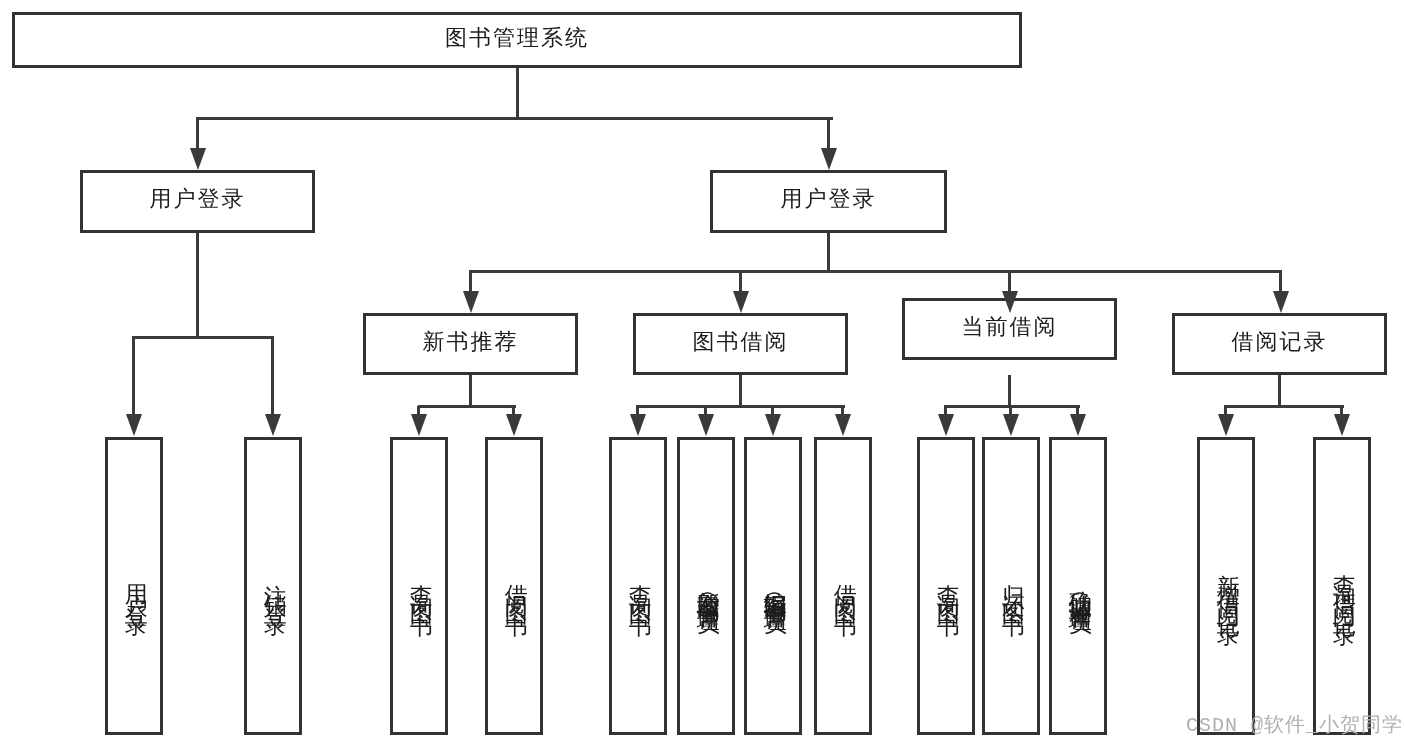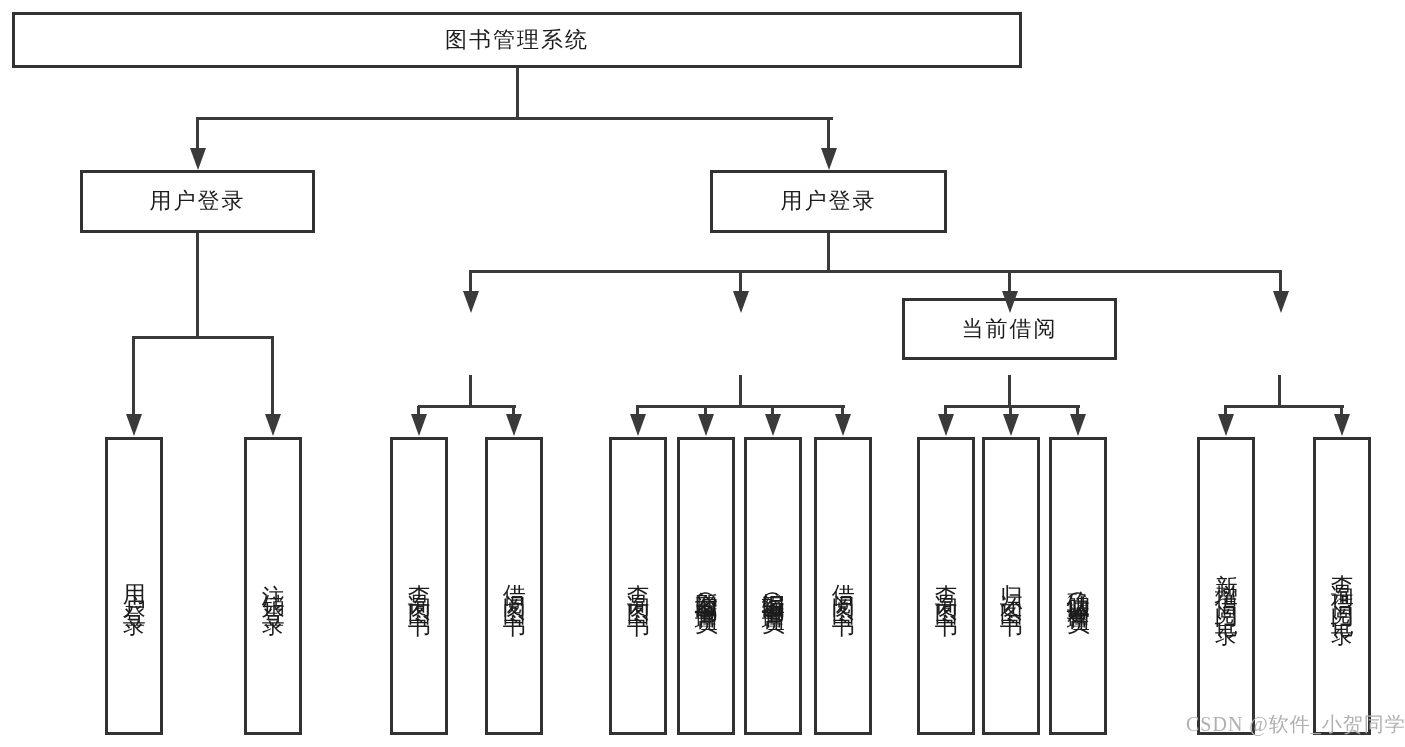--- a/index.html
+++ b/index.html
@@ -7,21 +7,21 @@
     --border:#323232;
     --ink:#1c1c1c;
     --bg:#ffffff;
     --wm:#b0b0b0;
   }
   html,body{margin:0;padding:0;background:var(--bg);}
   #chart{
     position:relative;
     width:1405px;height:747px;
     background:var(--bg);
-    font-family:Liberation Serif, serif;
+    font-family:Liberation Mono, monospace;
     overflow:hidden;
   }
   .box{
     position:absolute;
     box-sizing:border-box;
     background:#fff;
     border:3px solid var(--border);
     display:flex;align-items:center;justify-content:center;
     font-size:22px;color:var(--ink);
     letter-spacing:2px;
@@ -55,21 +55,24 @@
 </head>
 <body>
 
 <div id="chart">
 
   <div class="box" style="left:12px;top:12px;width:1010px;height:56px">图书管理系统</div>
 
   <div class="box" style="left:80px;top:170px;width:235px;height:63px">用户登录</div>
   <div class="box" style="left:710px;top:170px;width:237px;height:63px">用户登录</div>
 
+  <div class="box" style="left:363px;top:313px;width:215px;height:62px">新书推荐</div>
+  <div class="box" style="left:633px;top:313px;width:215px;height:62px">图书借阅</div>
   <div class="box" style="left:902px;top:298px;width:215px;height:62px">当前借阅</div>
+  <div class="box" style="left:1172px;top:313px;width:215px;height:62px">借阅记录</div>
 
   <div class="box leaf" style="left:105px;top:437px;width:58px;height:298px">用户登录</div>
   <div class="box leaf" style="left:244px;top:437px;width:58px;height:298px">注销登录</div>
 
   <div class="box leaf" style="left:390px;top:437px;width:58px;height:298px">查询图书</div>
   <div class="box leaf" style="left:485px;top:437px;width:58px;height:298px">借阅图书</div>
 
   <div class="box leaf" style="left:609px;top:437px;width:58px;height:298px">查询图书</div>
   <div class="box leaf leaf--long" style="left:677px;top:437px;width:58px;height:298px">新增图书（管理员）</div>
   <div class="box leaf leaf--long" style="left:744px;top:437px;width:58px;height:298px">编辑图书（管理员）</div>

